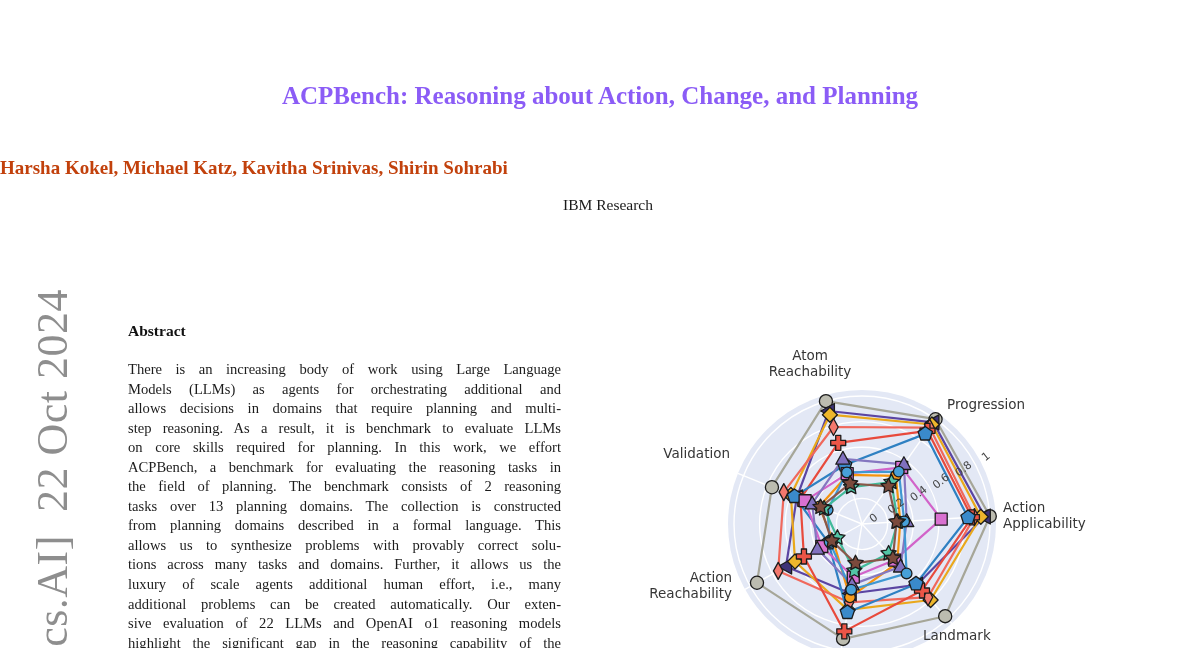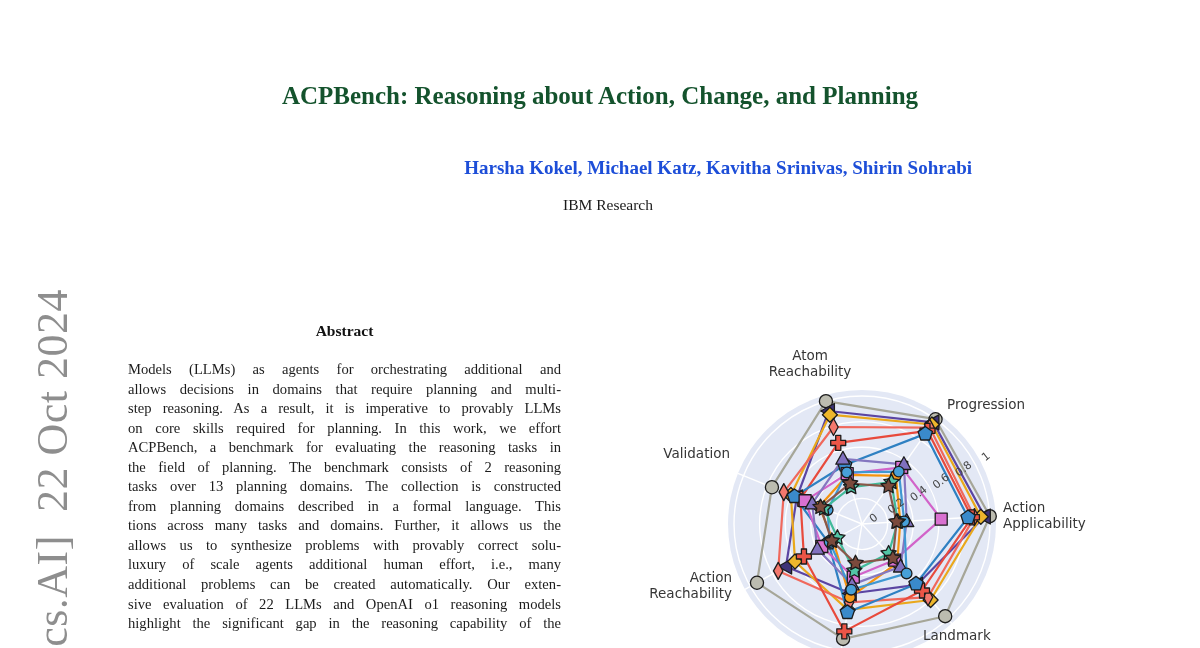--- a/index.html
+++ b/index.html
@@ -8,33 +8,33 @@
     overflow:hidden; font-family:"Liberation Serif", serif; color:#151515;
   }
   .arxiv-watermark {
     position:absolute; left:27px; top:662px;
     transform:rotate(-90deg); transform-origin:0 0;
     font-size:44px; color:#8e8e8e; white-space:pre; letter-spacing:0.5px;
     font-family:"Liberation Serif", serif;
   }
   .paper-title {
     position:absolute; top:82px; left:0; width:1200px; margin:0;
-    text-align:center; font-size:25px; font-weight:bold; color:#14532d;
+    text-align:center; font-size:25px; font-weight:bold; color:#8b5cf6;
   }
   .paper-authors {
     position:absolute; top:157px; left:0; width:972px;
-    text-align:right; font-size:19px; font-weight:bold; color:#1d4ed8;
+    text-align:left; font-size:19px; font-weight:bold; color:#c2410c;
   }
   .paper-affiliation {
     position:absolute; top:196px; left:8px; width:1200px;
     text-align:center; font-size:15.5px; color:#1a1a1a;
   }
   .abstract-heading {
     position:absolute; top:322px; left:128px; width:433px;
-    text-align:center; font-size:15.5px; font-weight:bold; color:#111;
+    text-align:left; font-size:15.5px; font-weight:bold; color:#111;
   }
   .abstract-body {
     position:absolute; top:360px; left:128px; width:433px;
     font-size:14.6px; color:#1c1c1c;
   }
   .abstract-line {
     height:19.55px; line-height:19.55px;
     text-align:justify; text-align-last:justify;
   }
   .figure {
@@ -46,30 +46,31 @@
 <body>
 
 <div class="page">
   <div class="arxiv-watermark">[cs.AI]  22 Oct 2024</div>
   <h1 class="paper-title">ACPBench: Reasoning about Action, Change, and Planning</h1>
   <div class="paper-authors">Harsha Kokel, Michael Katz, Kavitha Srinivas, Shirin Sohrabi</div>
   <div class="paper-affiliation">IBM Research</div>
 
   <div class="abstract-heading">Abstract</div>
   <div class="abstract-body" id="abstract-body">
+      <div class="abstract-line">There is an increasing body of work using Large Language</div>
       <div class="abstract-line">Models (LLMs) as agents for orchestrating additional and</div>
       <div class="abstract-line">allows decisions in domains that require planning and multi-</div>
-      <div class="abstract-line">step reasoning. As a result, it is imperative to provably LLMs</div>
+      <div class="abstract-line">step reasoning. As a result, it is benchmark to evaluate LLMs</div>
       <div class="abstract-line">on core skills required for planning. In this work, we effort</div>
       <div class="abstract-line">ACPBench, a benchmark for evaluating the reasoning tasks in</div>
       <div class="abstract-line">the field of planning. The benchmark consists of 2 reasoning</div>
       <div class="abstract-line">tasks over 13 planning domains. The collection is constructed</div>
       <div class="abstract-line">from planning domains described in a formal language. This</div>
+      <div class="abstract-line">allows us to synthesize problems with provably correct solu-</div>
       <div class="abstract-line">tions across many tasks and domains. Further, it allows us the</div>
-      <div class="abstract-line">allows us to synthesize problems with provably correct solu-</div>
       <div class="abstract-line">luxury of scale agents additional human effort, i.e., many</div>
       <div class="abstract-line">additional problems can be created automatically. Our exten-</div>
       <div class="abstract-line">sive evaluation of 22 LLMs and OpenAI o1 reasoning models</div>
       <div class="abstract-line">highlight the significant gap in the reasoning capability of the</div>
     </div>
 
   <div class="figure" id="radar-figure"><svg width="480" height="318" viewBox="0 0 480 318">
         <circle cx="222" cy="194" r="134" fill="#e3e8f5"></circle>
         <circle cx="222" cy="194" r="25.6" fill="none" stroke="#ffffff" stroke-width="1.4"></circle>
         <circle cx="222" cy="194" r="51.2" fill="none" stroke="#ffffff" stroke-width="1.4"></circle>

